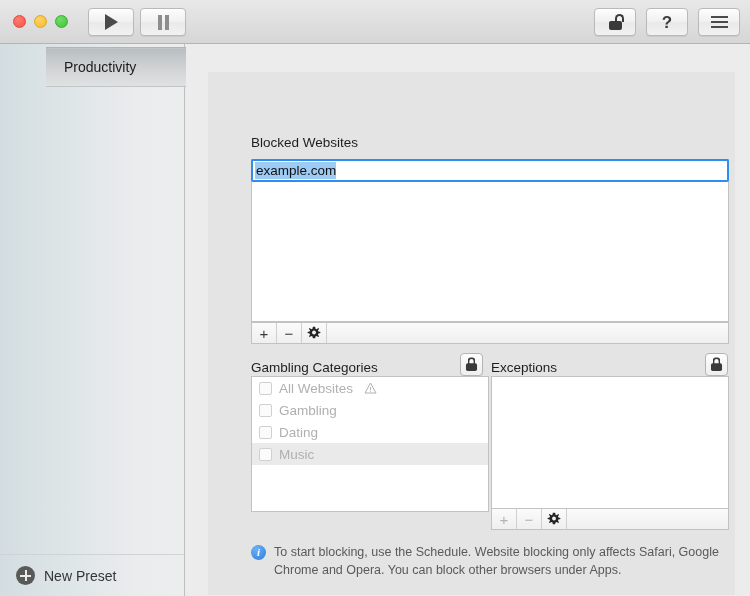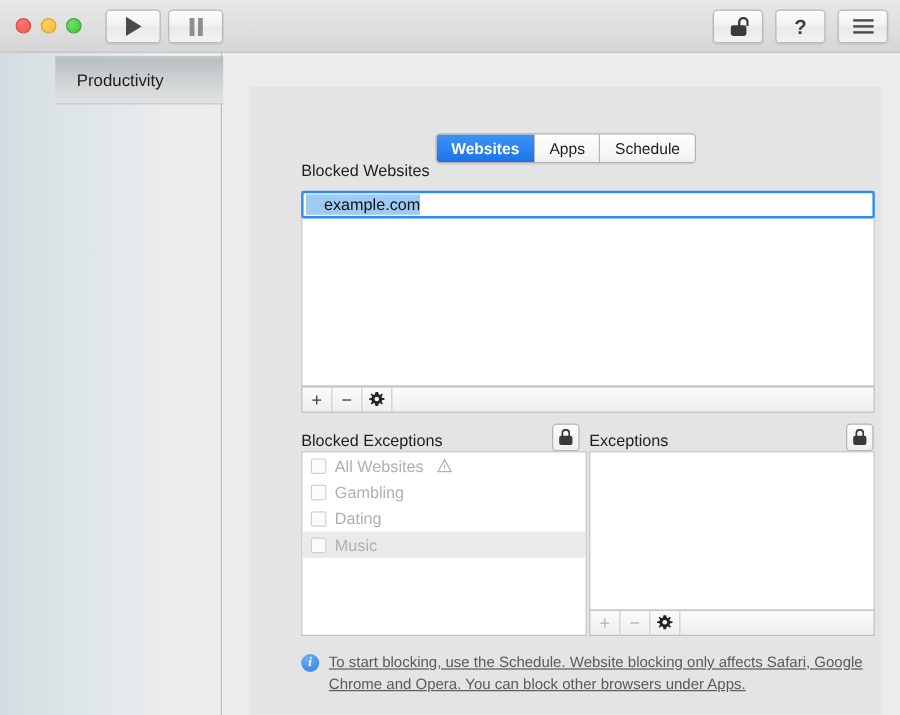--- a/index.html
+++ b/index.html
@@ -256,21 +256,21 @@
     background: #ffffff;
     box-sizing: border-box;
     display: flex;
     align-items: center;
     padding-left: 2px;
   }
   .edit-text {
     background: #9ccbf5;
     color: #111111;
     font-size: 13.5px;
-    padding: 1px 0 1px 15px;
+    padding: 1px 0 1px 1px;
     line-height: 15px;
   }
 
   .list-toolbar {
     position: absolute;
     display: flex;
     align-items: stretch;
     background: linear-gradient(to bottom, #fbfbfb, #efefef);
     border: 1px solid #c2c2c2;
     box-sizing: border-box;
@@ -297,21 +297,21 @@
   .tool-cell.spacer { flex: 1; border-right: none; }
   .gear {
     font-size: 14px;
     color: #242424;
     line-height: 1;
   }
 
   
   #cats-list {
     left: 43px; top: 304px;
-    width: 238px; height: 154px;
+    width: 238px; height: 136px;
     overflow: hidden;
   }
   .cat-row {
     display: flex;
     align-items: center;
     height: 22px;
     padding-left: 7px;
     gap: 7px;
     box-sizing: border-box;
   }
@@ -361,21 +361,20 @@
     font-size: 11px;
     line-height: 15px;
     text-align: center;
     margin-top: 2px;
   }
   .info-text {
     font-size: 12.5px;
     color: #5a5a5a;
     line-height: 18px;
     width: 462px;
-    text-decoration: underline;
   }
 </style>
 </head>
 <body>
 
 <div class="window">
 
   <div class="titlebar">
     <div class="traffic">
       <div class="light red"></div>
@@ -411,36 +410,29 @@
           <i></i>
           <i></i>
       </span>
     </div>
   </div>
 
   <div class="sidebar">
     <div class="preset-row">
       <span>Productivity</span>
     </div>
+    <div class="new-preset">
+      <span class="plus-circle"></span>
+      <span class="new-preset-label">New Preset</span>
+    </div>
   </div>
 
   <div class="content">
     <div class="panel">
 
-      <div class="segmented">
-        <div class="seg active">
-          <span>Websites</span>
-        </div>
-        <div class="seg">
-          <span>Apps</span>
-        </div>
-        <div class="seg">
-          <span>Schedule</span>
-        </div>
-      </div>
 
       <div class="section-label" id="label-blocked-websites">Blocked Websites</div>
 
       <div class="listbox" id="websites-list">
         <div class="edit-row">
           <span class="edit-text">example.com</span>
         </div>
       </div>
 
       <div class="list-toolbar" id="websites-toolbar">
@@ -452,21 +444,21 @@
         </div>
         <div class="tool-cell">
           <svg class="gear" width="14" height="14" viewBox="0 0 16 16">
             <path fill="#242424" d="M8 0.8 L9.3 0.8 L9.7 3.0 L11.1 3.6 L12.9 2.3 L13.8 3.2 L12.5 5.0 L13.1 6.4 L15.3 6.8 L15.3 8.1 L13.1 8.5 L12.5 9.9 L13.8 11.7 L12.9 12.6 L11.1 11.3 L9.7 11.9 L9.3 14.1 L8 14.1 L6.7 14.1 L6.3 11.9 L4.9 11.3 L3.1 12.6 L2.2 11.7 L3.5 9.9 L2.9 8.5 L0.7 8.1 L0.7 6.8 L2.9 6.4 L3.5 5.0 L2.2 3.2 L3.1 2.3 L4.9 3.6 L6.3 3.0 L6.7 0.8 Z"></path>
             <circle cx="8" cy="7.45" r="2.2" fill="#f2f2f2"></circle>
           </svg>
         </div>
         <div class="tool-cell spacer"></div>
       </div>
 
-      <div class="section-label" id="label-blocked-cats">Blocked Exceptions</div>
+      <div class="section-label" id="label-blocked-cats">Gambling Categories</div>
       <div class="lock-btn" id="lock-cats">
         <span class="padlock closed">
           <span class="shackle"></span>
             <span class="body"></span>
         </span>
       </div>
 
       <div class="listbox" id="cats-list">
         <div class="cat-row">
           <span class="checkbox"></span>

